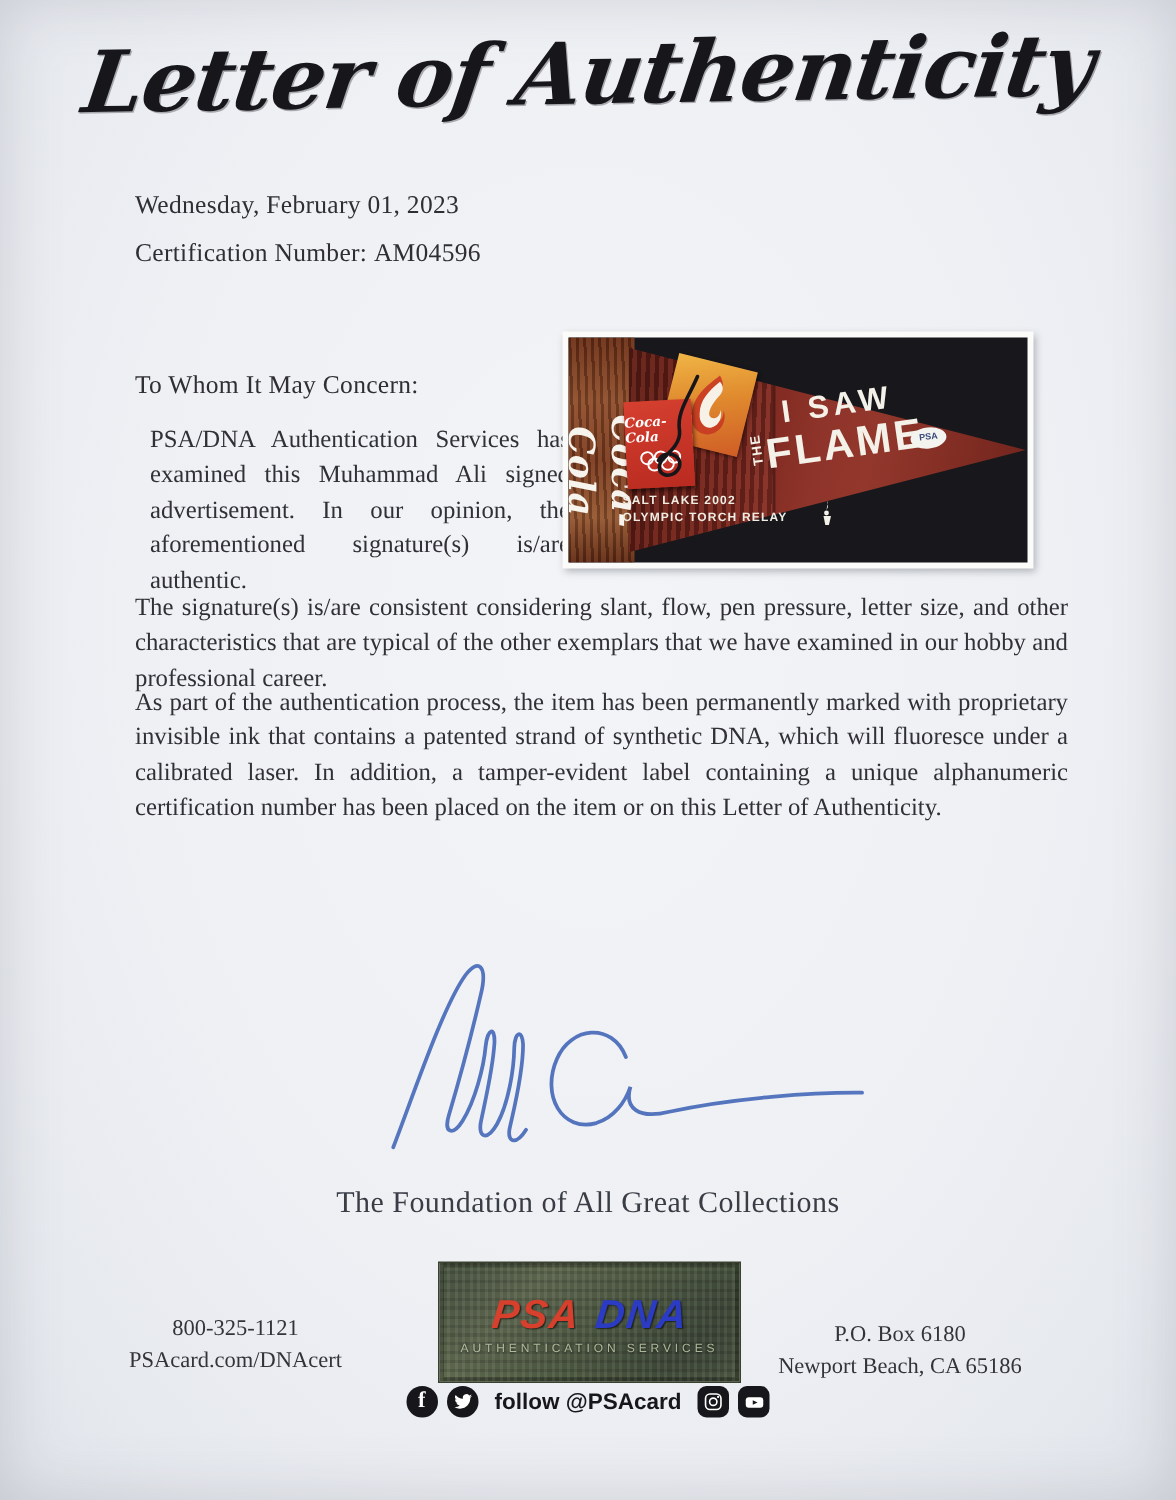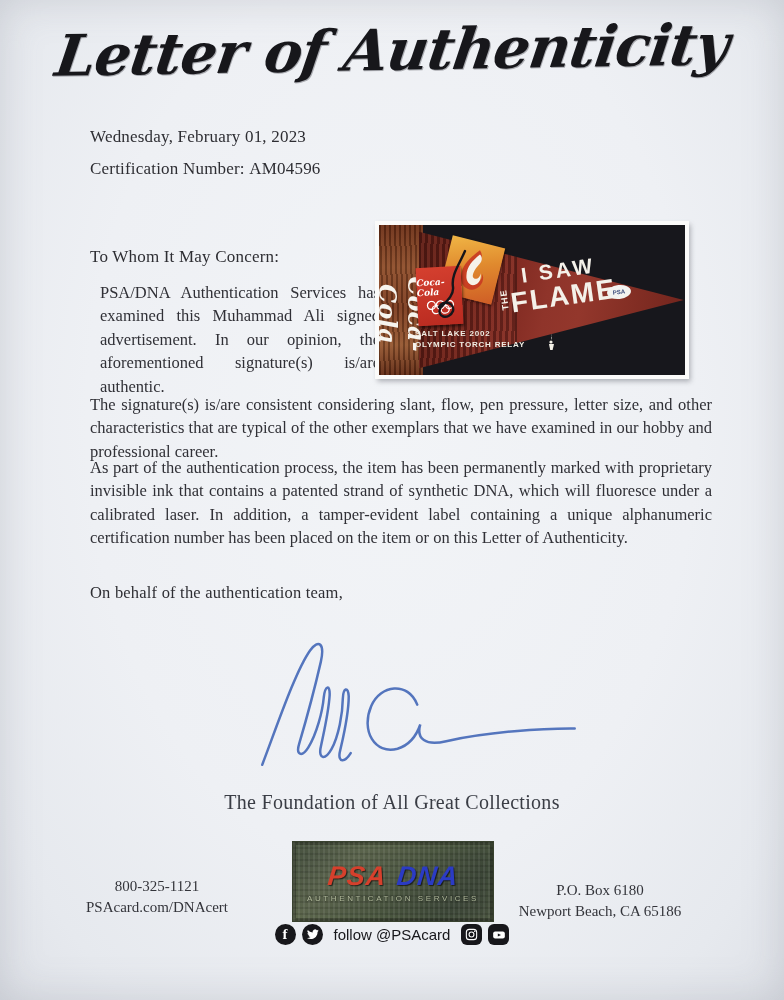--- a/index.html
+++ b/index.html
@@ -84,40 +84,39 @@
   .holo-dna{color:#2b3bc4;}
   .holo-sub{z-index:1;font-family:"Liberation Sans",sans-serif;font-size:8px;letter-spacing:2.6px;
     color:rgba(205,215,180,.8);text-shadow:0 0 2px rgba(0,0,0,.8);}
   .contact{position:absolute;text-align:center;font-size:15px;line-height:21px;color:#33343a;}
   .contact-left{left:72px;top:876px;width:170px;}
   .contact-right{left:512px;top:880px;width:176px;}
   .social{position:absolute;left:0;right:0;top:924px;display:flex;align-items:center;justify-content:center;gap:6px;}
   .sicon{width:21px;height:21px;background:#17171b;display:flex;align-items:center;justify-content:center;flex-shrink:0;}
   .sicon.round{border-radius:50%;}
   .sicon.square{border-radius:6px;}
-  .social-caption{font-family:"Liberation Sans",sans-serif;font-weight:normal;font-size:15px;color:#17171b;margin:0 5px;}
+  .social-caption{font-family:"Liberation Sans",sans-serif;font-weight:bold;font-size:15px;color:#17171b;margin:0 5px;}
   .fb-f{color:#fff;font-family:"Liberation Serif",serif;font-weight:bold;font-size:15px;line-height:1;}
 </style>
 </head>
 <body>
 
 <div class="page">
 
   <div class="title-wrap">
     <span class="title">Letter of Authenticity</span>
   </div>
 
   <div class="line date-line">Wednesday, February 01, 2023</div>
   <div class="line cert-line"><span>Certification Number:</span>&nbsp;<span>AM04596</span></div>
   <div class="line salutation">To Whom It May Concern:</div>
 
   <div class="para para-opinion">PSA/DNA Authentication Services has examined this Muhammad Ali signed advertisement. In our opinion, the aforementioned signature(s) is/are authentic.</div>
   <div class="para para-consistency">The signature(s) is/are consistent considering slant, flow, pen pressure, letter size, and other characteristics that are typical of the other exemplars that we have examined in our hobby and professional career.</div>
   <div class="para para-dna">As part of the authentication process, the item has been permanently marked with proprietary invisible ink that contains a patented strand of synthetic DNA, which will fluoresce under a calibrated laser. In addition, a tamper-evident label containing a unique alphanumeric certification number has been placed on the item or on this Letter of Authenticity.</div>
-  <div class="line closing">On behalf of the authentication team,</div>
 
   <div class="photo">
     <div class="photo-inner">
       <div class="wood-strip">
         <div class="coke-vertical">Coca-Cola</div>
       </div>
       <div class="pennant"></div>
 
       <div class="badge-orange">
         <svg width="54" height="58" viewBox="0 0 54 58">

